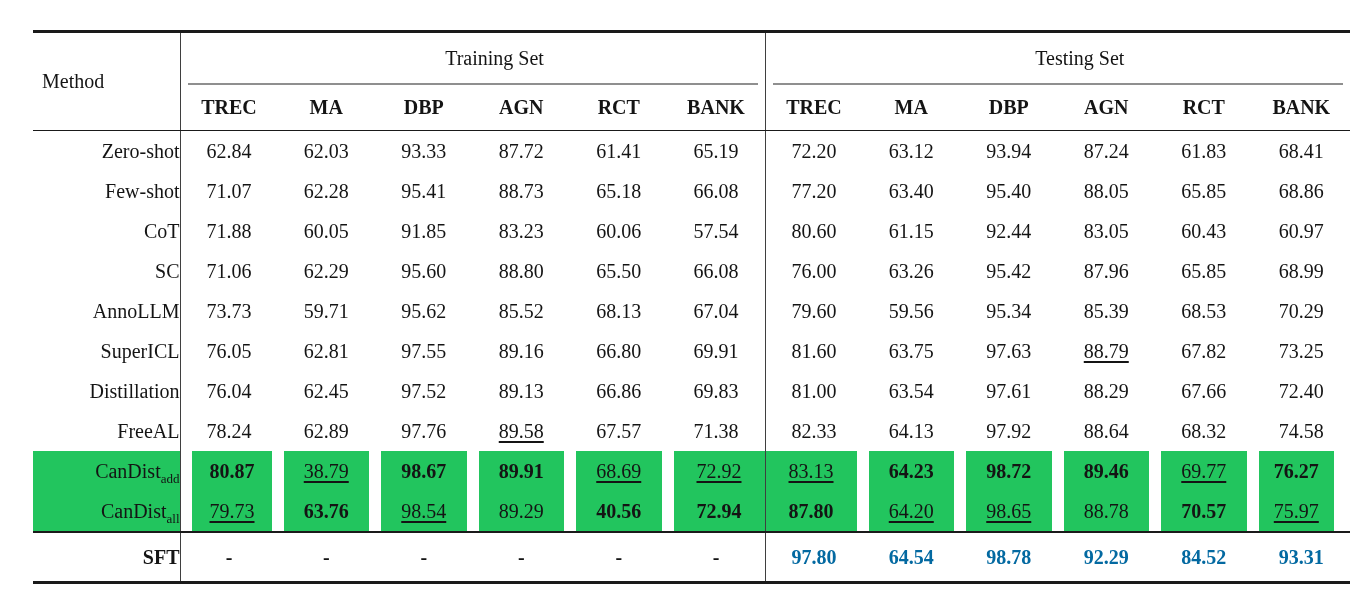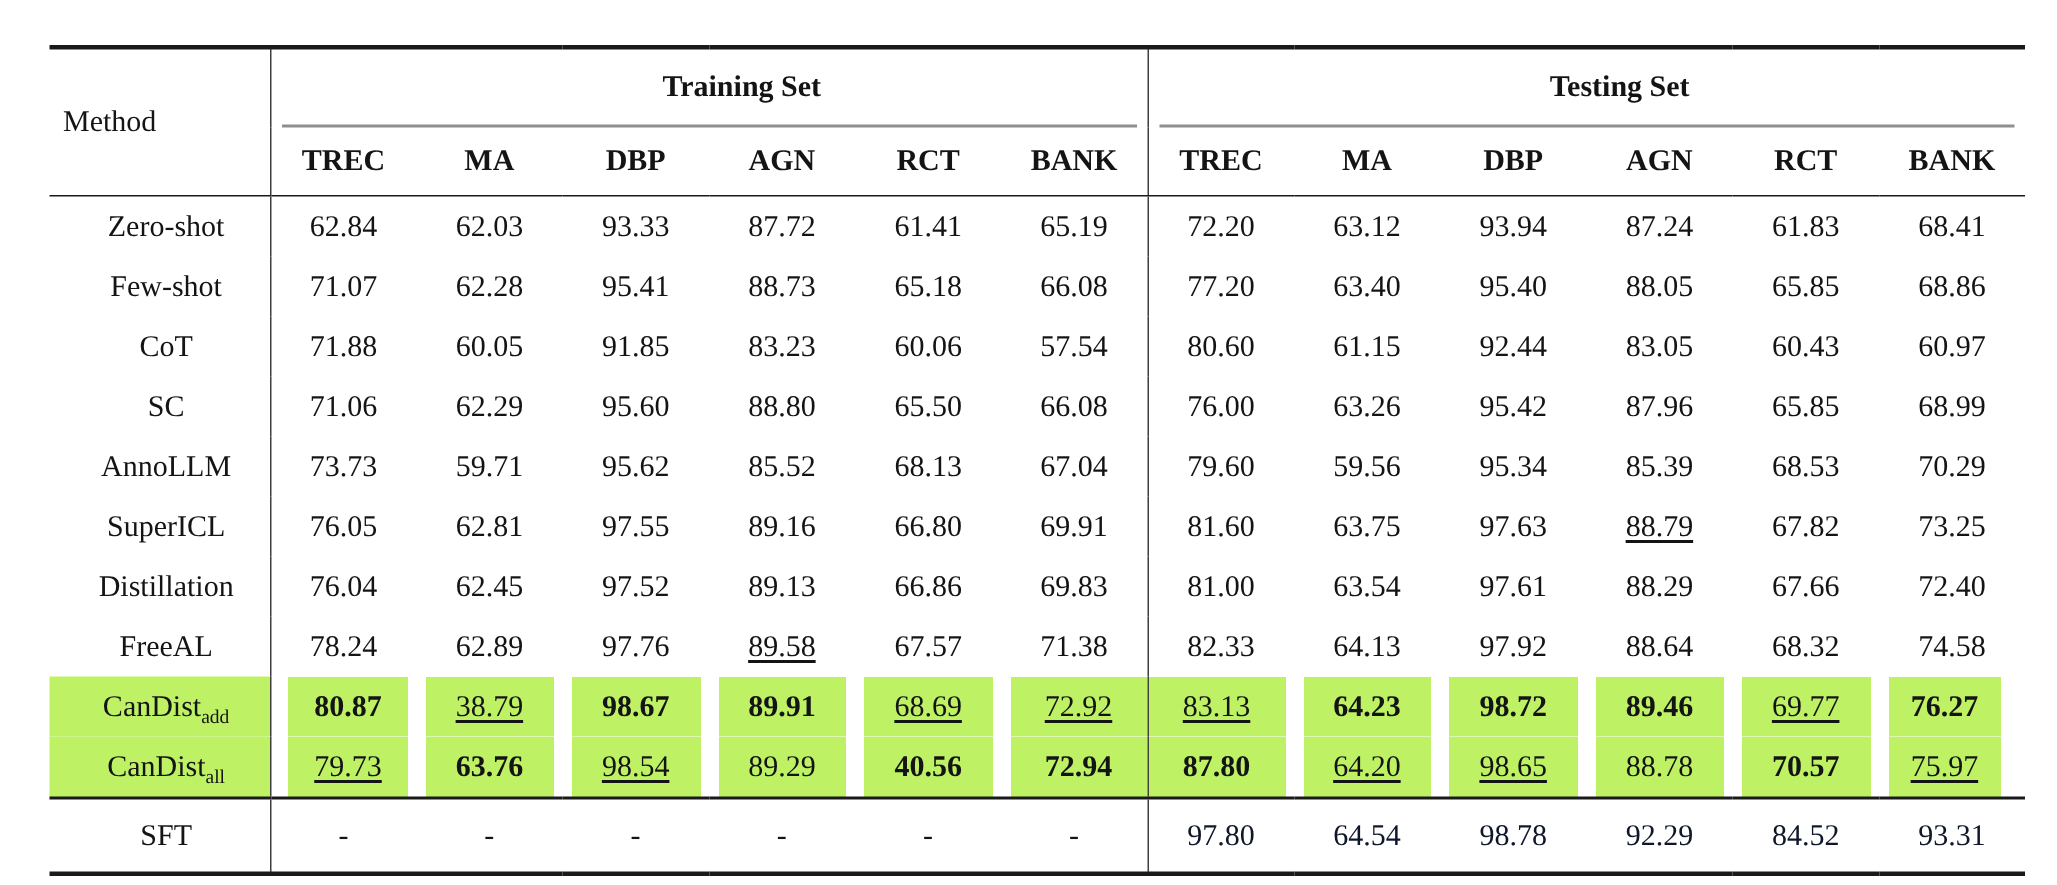--- a/index.html
+++ b/index.html
@@ -43,68 +43,69 @@
 
   
   thead tr.group-row { height: 53px; }
   thead tr.ds-row    { height: 46px; }
   th.method-h {
     text-align: left;
     padding-left: 9px;
     font-weight: normal;
     border-bottom: 1.5px solid #1a1a1a;
   }
-  th.group-h { position: relative; font-weight: bold; padding-left: 44px; }
+  th.group-h { position: relative; font-weight: normal; padding-left: 44px; }
   th.group-h::after {
     content: "";
     position: absolute;
     left: 7px;
     right: 7px;
     bottom: 0;
     height: 2px;
     background: #8f8f8f;
   }
   th.ds-h {
     font-weight: bold;
     border-bottom: 1.5px solid #1a1a1a;
   }
 
   
   tbody td { height: 40px; }
   td.method {
-    text-align: center;
+    text-align: right;
     padding-left: 9px;
   }
   td.method sub {
     font-size: 13px;
     line-height: 0;
   }
   td.b { font-weight: bold; }
   td.u {
     text-decoration: underline;
     text-underline-offset: 3px;
     text-decoration-thickness: 1.5px;
   }
-  td.g { color: #0f172a; }
-
-  
-  tr.hl td { background: #bef264; }
+  td.g { color: #0369a1; }
+
+  
+  tr.hl td { background: #22c55e; }
   tr.hl td.num {
     background-clip: content-box;
     padding: 0 6px;
   }
   tr.hl td:nth-child(2) { padding-left: 12px; }
   tr.hl td:nth-child(7) { padding-right: 0; }
   tr.hl td:nth-child(8) { padding-left: 0; }
   tr.hl td:last-child   { padding-right: 16px; }
 
   
   tr.sft td {
     border-top: 2px solid #1a1a1a;
     height: 48px;
+    font-weight: bold;
   }
 </style>
 </head>
 <body>
 
 <div class="page">
   <table class="results-table">
     <colgroup>
       <col class="c-method">
       <col class="c-data">

